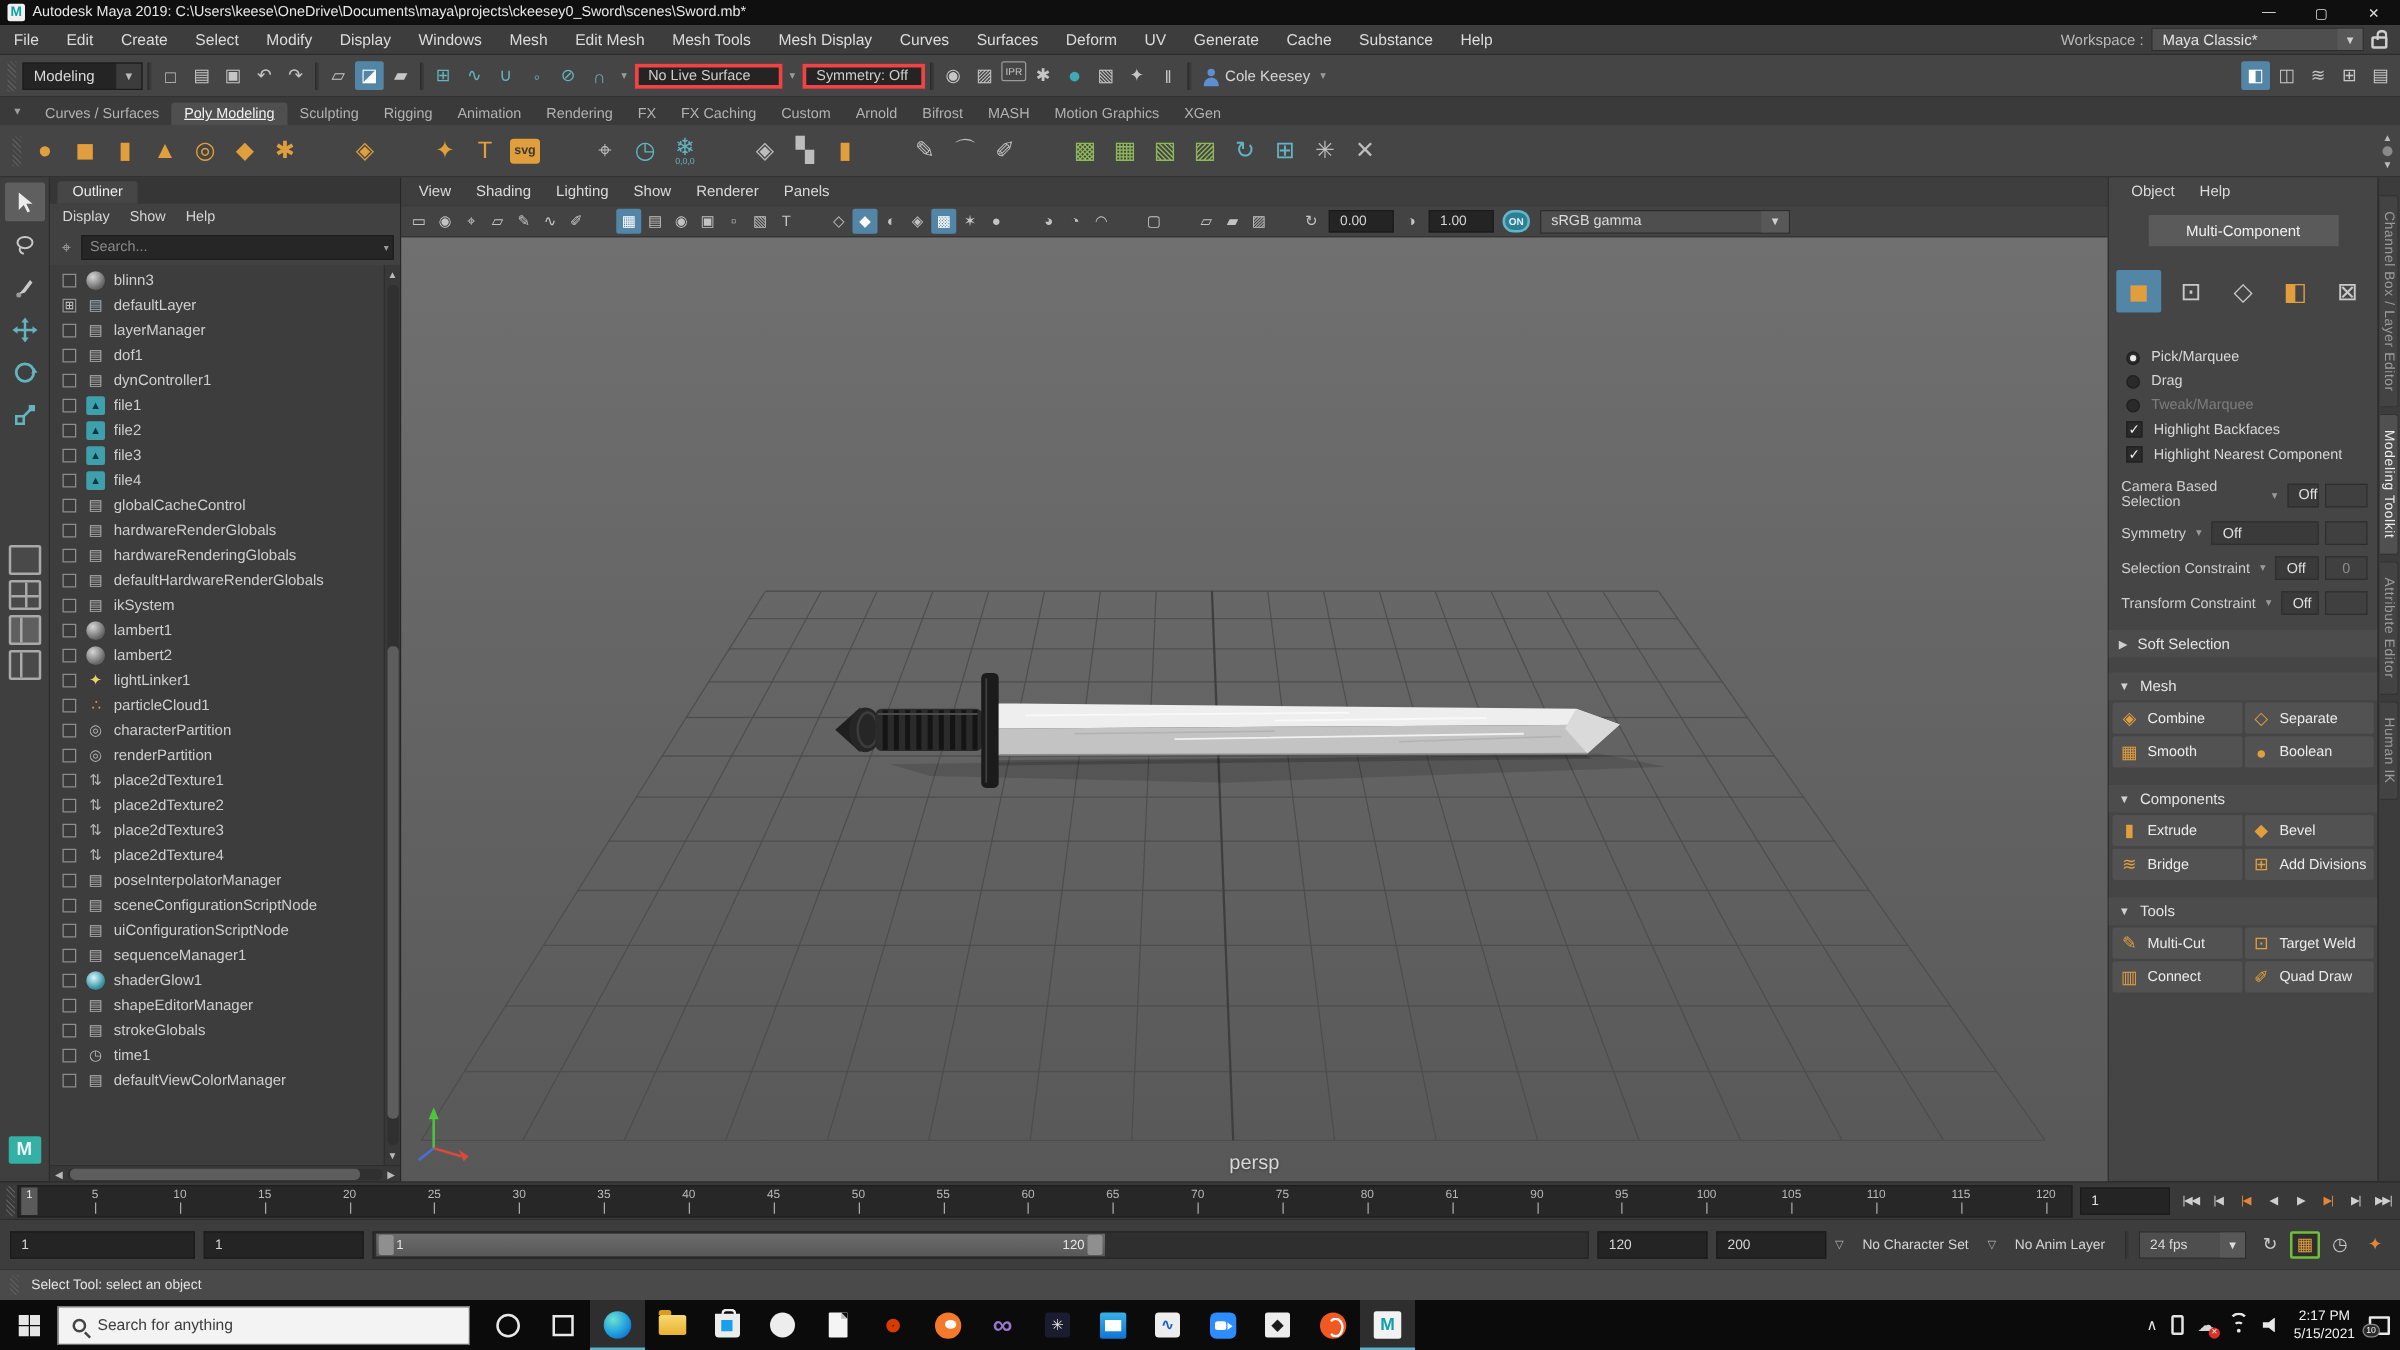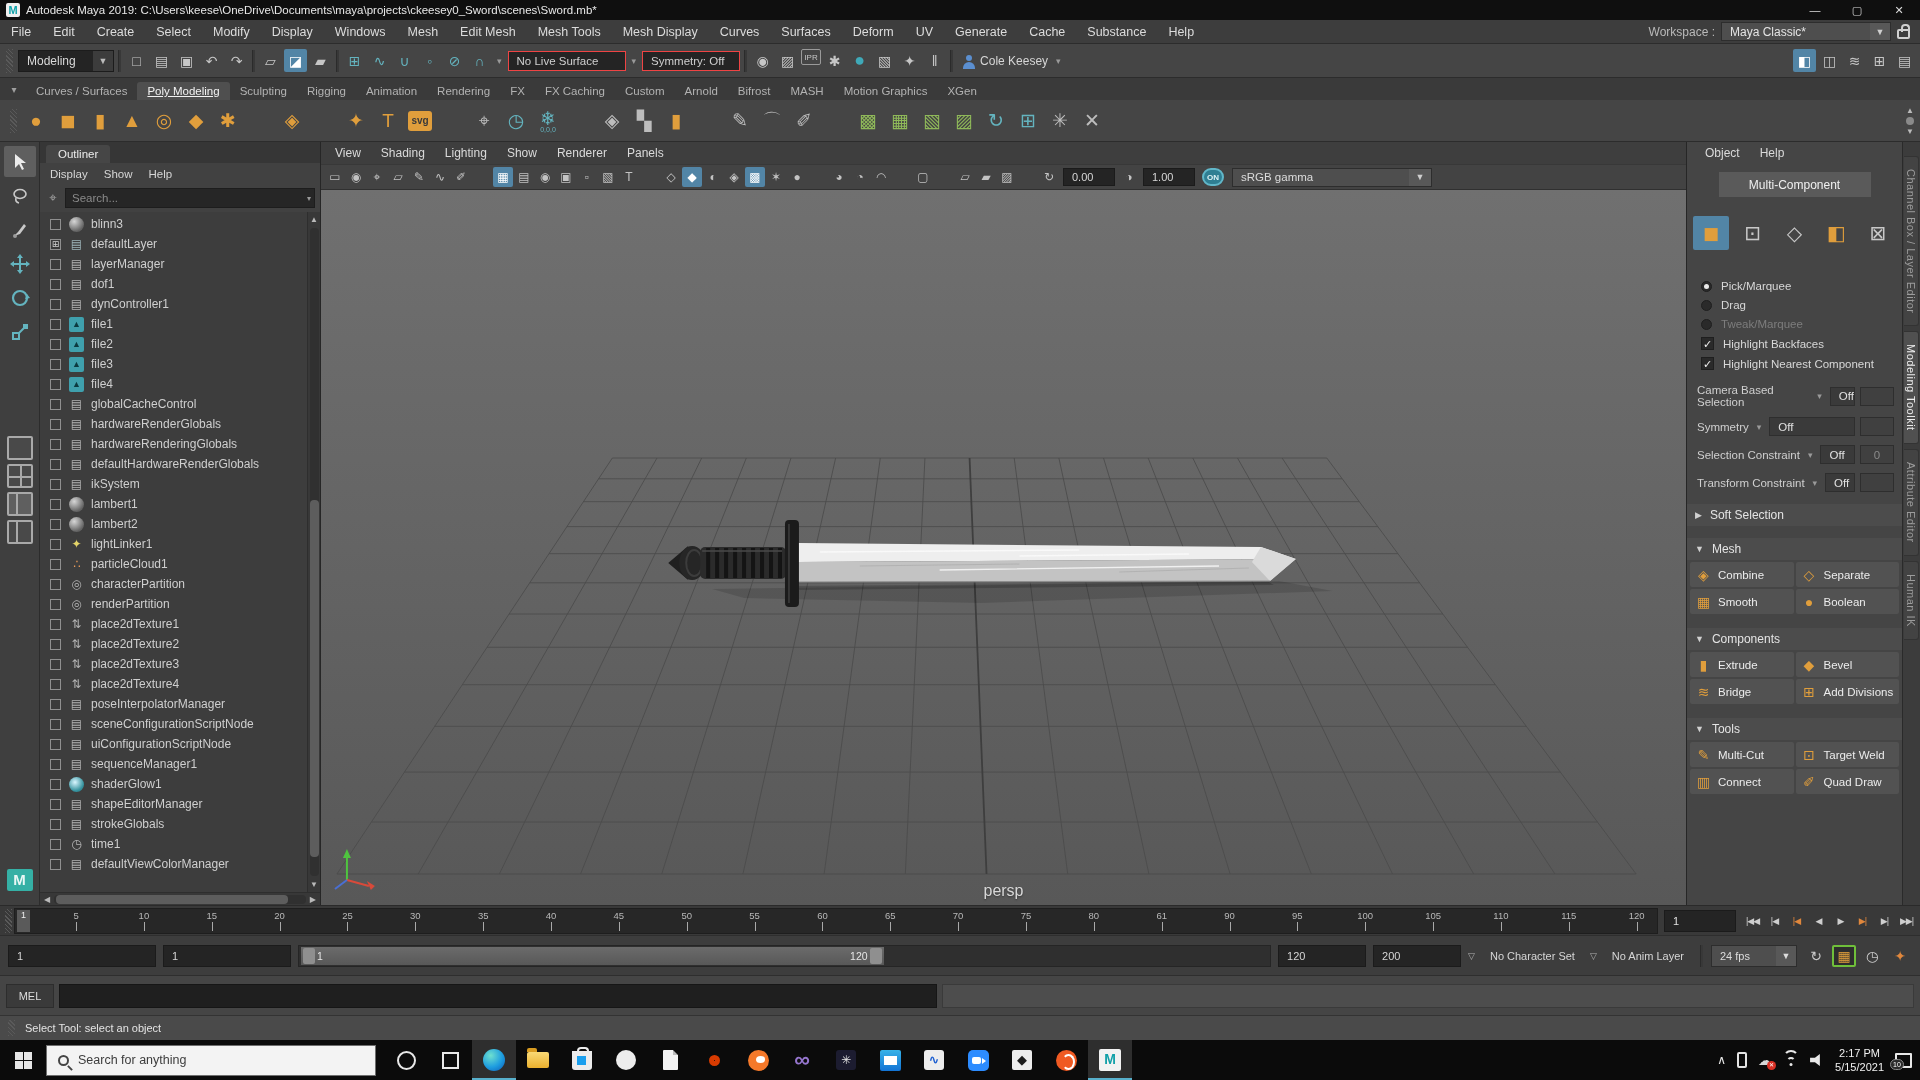--- a/index.html
+++ b/index.html
@@ -29,21 +29,21 @@
   .grip { width:7px; height:24px; background:repeating-linear-gradient(45deg,#5a5a5a 0 1px,transparent 1px 3px); margin:0 2px; }
   .sl-div { width:5px; height:26px; display:flex; align-items:center; justify-content:center; color:#2f2f2f; }
   .sl-div::before { content:""; width:2px; height:22px; background:#383838; border-left:1px solid #2b2b2b; }
   .mode-select { width:96px; height:22px; background:#242424; border:1px solid #1c1c1c; display:flex; align-items:center; padding-left:8px; color:#d9d9d9; }
   .mode-select .caret-box { margin-left:auto; width:20px; height:100%; background:#3c3c3c; color:#bbb; font-size:9px; display:flex; align-items:center; justify-content:center; }
   .sl-icon { width:23px; height:23px; display:flex; align-items:center; justify-content:center; color:#c6c6c6; font-size:14px; border-radius:2px; }
   .sl-icon.hl { background:#5285a6; color:#fff; }
   .sl-icon.teal, .teal { color:#64b4bf; }
   .sl-icon.teal-big { color:#3fa9b8; font-size:18px; }
   .sl-icon.txt { font-size:8px; border:1px solid #9a9a9a; width:20px; height:16px; }
-  .sl-field { height:20px; background:#242424; border:1px solid #ef4444; color:#cfcfcf; display:flex; align-items:center; padding:0 8px; font-size:11.5px;text-align:center; }
+  .sl-field { height:20px; background:#242424; border:3px solid #ef4444; color:#cfcfcf; display:flex; align-items:center; padding:0 8px; font-size:11.5px;text-align:center; }
   .sm-caret { color:#9a9a9a; font-size:9px; padding:0 3px; }
   .user-chip { display:flex; align-items:center; gap:5px; padding:0 6px; }
   .person-glyph { width:12px; height:12px; position:relative; }
   .person-glyph::before { content:""; position:absolute; top:0; left:3px; width:6px; height:6px; border-radius:50%; background:#5b8fd0; }
   .person-glyph::after { content:""; position:absolute; bottom:-2px; left:0; width:12px; height:7px; border-radius:6px 6px 0 0; background:#5b8fd0; }
   .sl-right { margin-left:auto; display:flex; gap:2px; }
 
   
   .shelftabs { height:22px; background:#3a3a3a; display:flex; align-items:flex-end; padding-left:4px; flex:0 0 auto; }
   .shelf-menu-btn { width:16px; height:16px; margin:0 4px 2px 2px; color:#9f9f9f; font-size:10px; line-height:16px; text-align:center; }
@@ -1257,25 +1257,20 @@
     </div>
     <div style="display:flex;gap:4px">
 
     <div class="rs-ico">↻</div>
         <div class="rs-ico green-border">▦</div>
         <div class="rs-ico">◷</div>
         <div class="rs-ico orange">✦</div>
       </div>
   </div>
 
-  <div class="melrow">
-    <div class="mel-label">MEL</div>
-    <div class="mel-input"></div>
-    <div class="mel-output"></div>
-  </div>
 
   <div class="helpline">
     <div class="grip" style="height:16px"></div>
     <span>Select Tool: select an object</span>
   </div>
 
   <div class="taskbar">
     <div class="start-btn">
       <div class="win-logo">
           <span></span>

